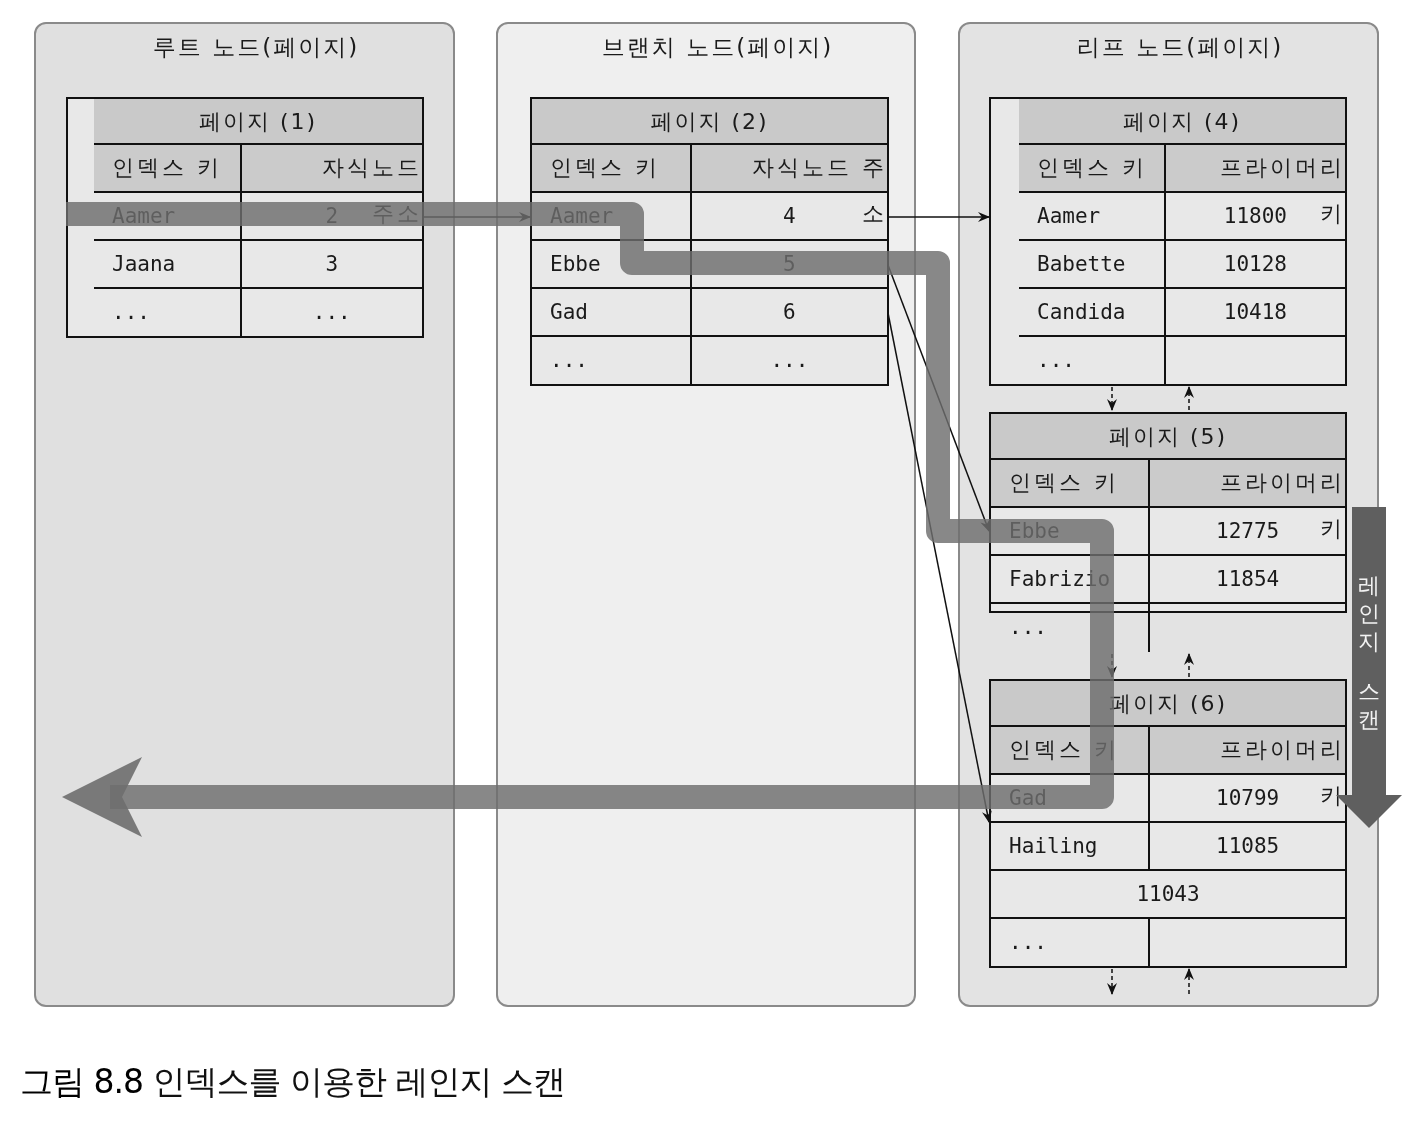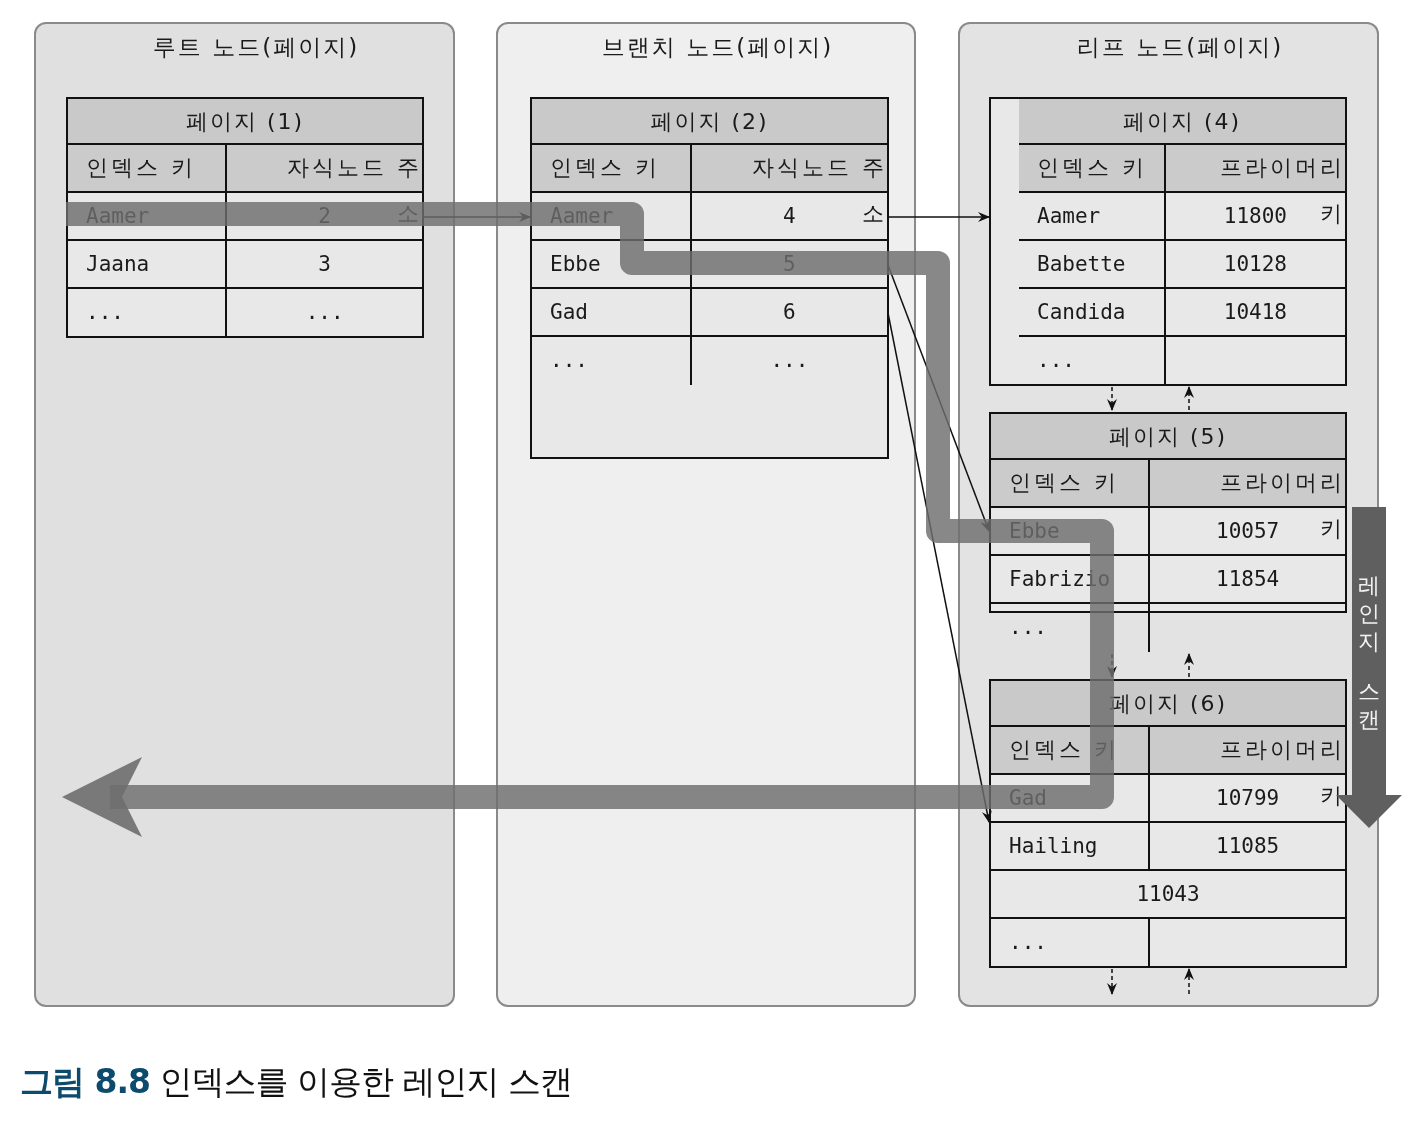--- a/index.html
+++ b/index.html
@@ -37,62 +37,62 @@
     }
     .row.hdr .cell { font-family: "DejaVu Sans", sans-serif; letter-spacing: 3px; font-size: 22px; }
     .c1 { width: 45%; padding-left: 18px; border-right: 2.5px solid #111; }
     .c2 { flex: 1; text-align: center; }
     .row.hdr .c2 { text-align: right; }
     svg.overlay { position: absolute; left: 0; top: 0; pointer-events: none; }
     .caption {
       position: absolute; left: 20px; top: 1060px; font-size: 33px;
       font-family: "DejaVu Sans", sans-serif; letter-spacing: -1px;
     }
-    .caption .num { color: #0c4a6e; font-weight: bold; }
+    .caption .num { color: #000000; font-weight: normal; }
     .caption .txt { color: #111; }
     .scan-label {
       position: absolute; left: 1356px; top: 572px; width: 26px;
       color: #f2f2f2; font-size: 22px; text-align: center; line-height: 28px;
       font-family: "DejaVu Sans", sans-serif;
     }
   </style>
 </head>
 <body>
 
 <div class="panel" style="left:34px;width:421px;background:#e0e0e0;">
   <div class="panel-title">루트 노드(페이지)</div>
 </div>
 <div class="panel" style="left:496px;width:420px;background:#efefef;">
   <div class="panel-title">브랜치 노드(페이지)</div>
 </div>
 <div class="panel" style="left:958px;width:421px;background:#e3e3e3;">
   <div class="panel-title">리프 노드(페이지)</div>
 </div>
 
-<div class="page" style="left:66px;top:97px;width:358px;height:241px;">
+<div class="page" style="left:66px;top:97px;width:358px;height:241px;padding-left:26px;">
   <div class="page-head">페이지 (1)</div>
   <div class="row hdr">
     <div class="cell c1">인덱스 키</div>
     <div class="cell c2">자식노드 주소</div>
   </div>
   <div class="row">
     <div class="cell c1">Aamer</div>
     <div class="cell c2">2</div>
   </div>
   <div class="row">
     <div class="cell c1">Jaana</div>
     <div class="cell c2">3</div>
   </div>
   <div class="row">
     <div class="cell c1">...</div>
     <div class="cell c2">...</div>
   </div>
 </div>
 
-<div class="page" style="left:530px;top:97px;width:359px;height:362px;">
+<div class="page" style="left:530px;top:97px;width:359px;height:289px;">
   <div class="page-head">페이지 (2)</div>
   <div class="row hdr">
     <div class="cell c1">인덱스 키</div>
     <div class="cell c2">자식노드 주소</div>
   </div>
   <div class="row">
     <div class="cell c1">Aamer</div>
     <div class="cell c2">4</div>
   </div>
   <div class="row">
@@ -134,21 +134,21 @@
 </div>
 
 <div class="page" style="left:989px;top:412px;width:358px;height:201px;">
   <div class="page-head">페이지 (5)</div>
   <div class="row hdr">
     <div class="cell c1">인덱스 키</div>
     <div class="cell c2">프라이머리 키</div>
   </div>
   <div class="row">
     <div class="cell c1">Ebbe</div>
-    <div class="cell c2">10057</div>
+    <div class="cell c2">12775</div>
   </div>
   <div class="row">
     <div class="cell c1">Fabrizio</div>
     <div class="cell c2">11854</div>
   </div>
   <div class="row">
     <div class="cell c1">...</div>
     <div class="cell c2"></div>
   </div>
 </div>

